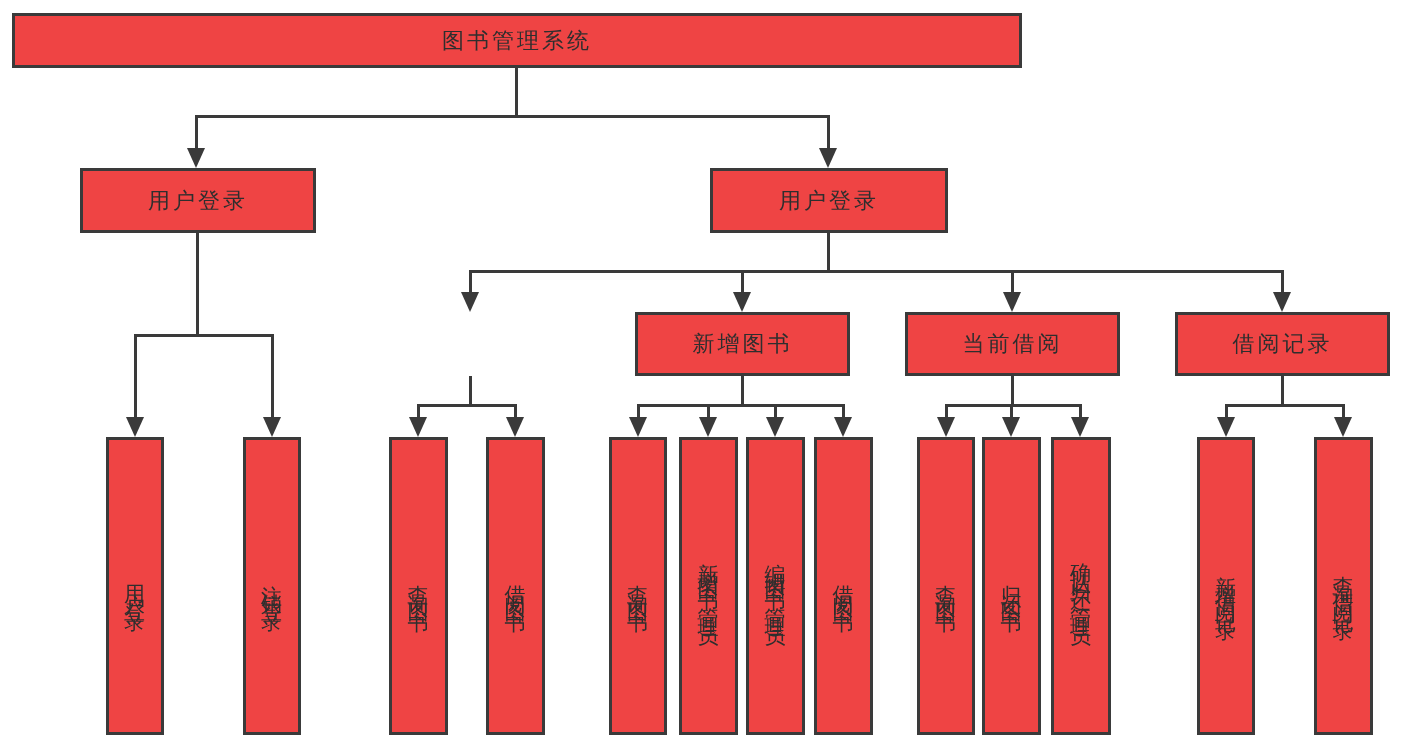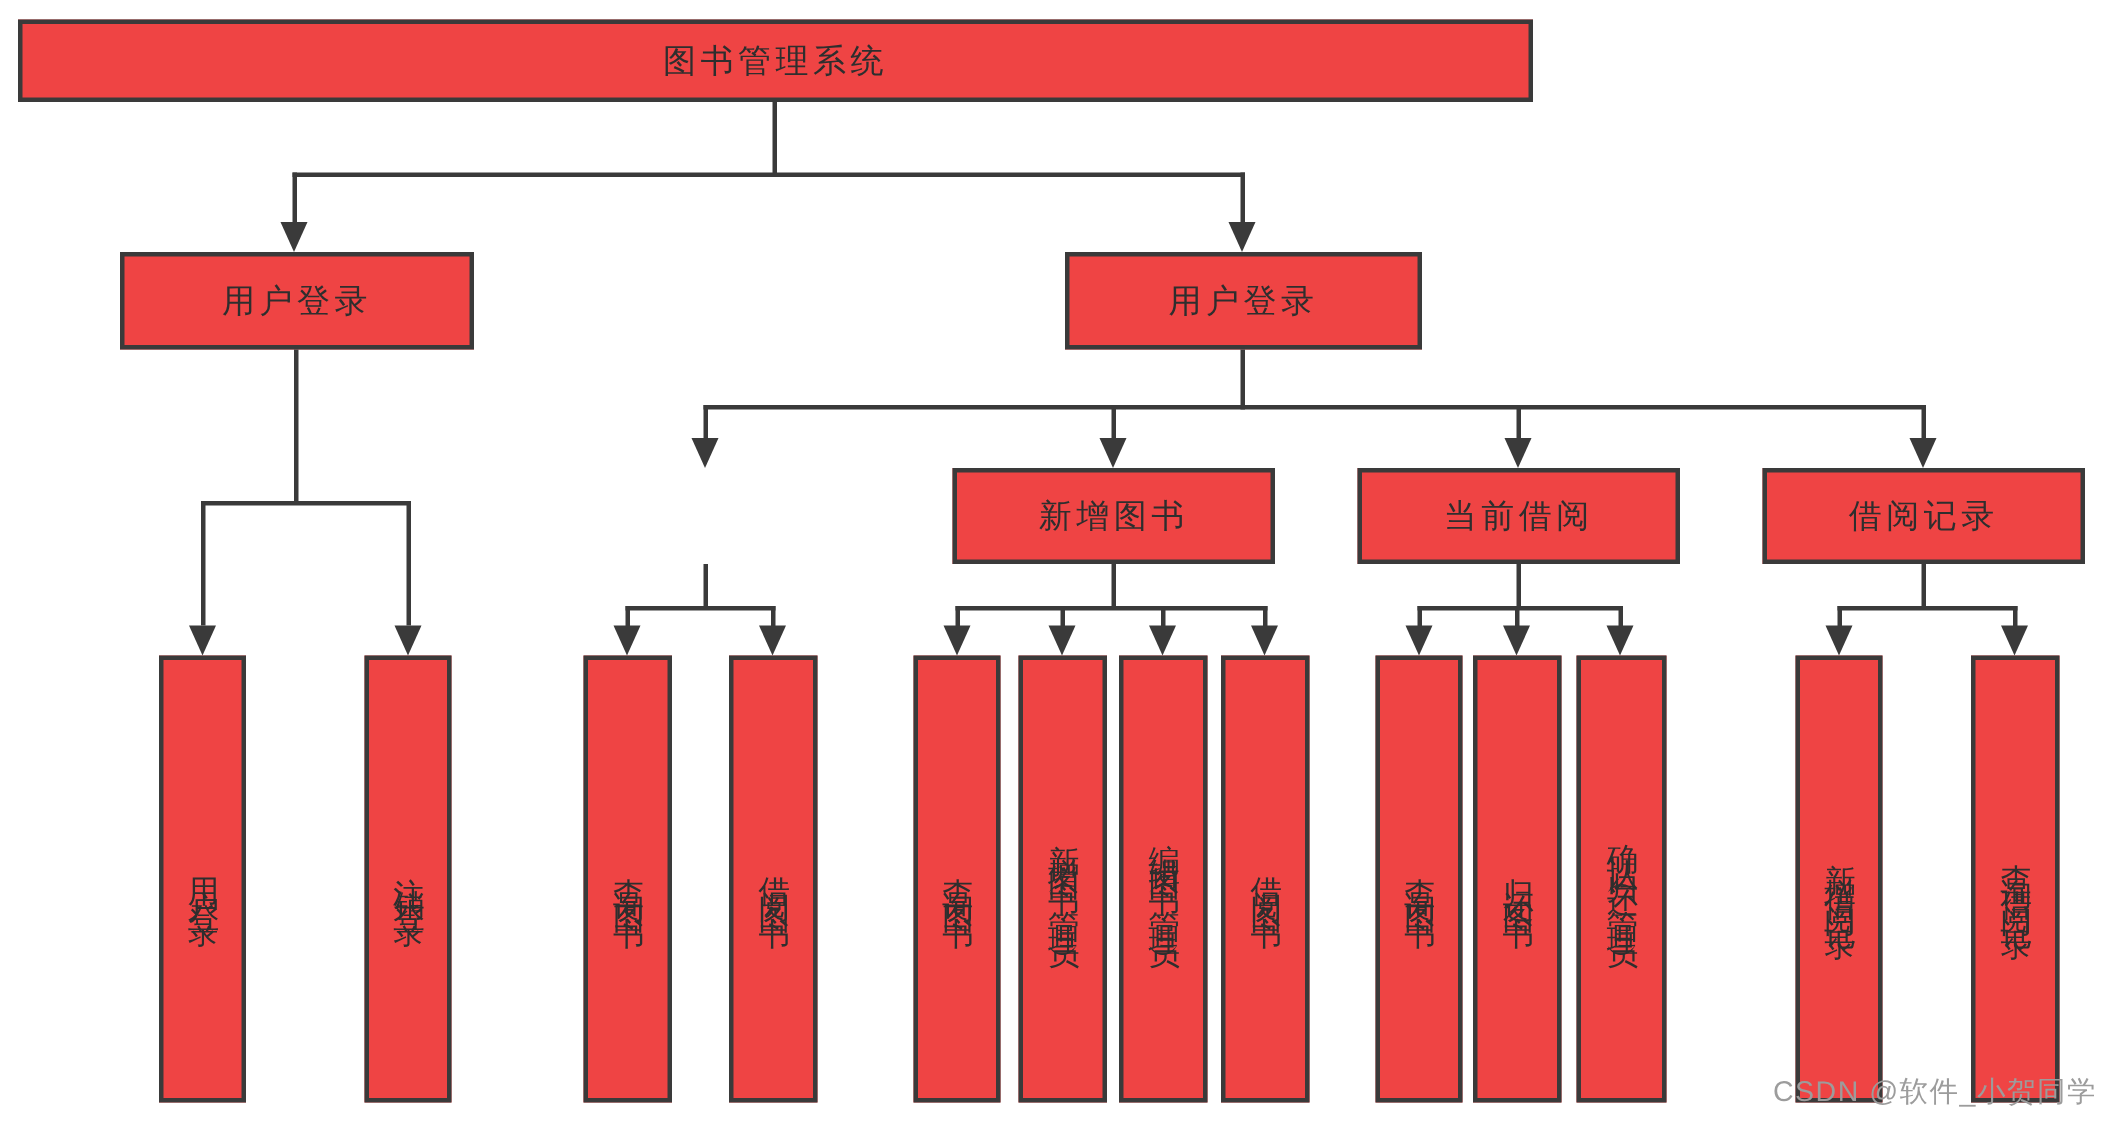--- a/index.html
+++ b/index.html
@@ -130,15 +130,14 @@
   <div class="vline" style="left:1079px; top:404px; height:14px;"></div>
   <div class="arr" style="left:1071px; top:417px;"></div>
 
   <div class="vline" style="left:1281px; top:376px; height:30px;"></div>
   <div class="hline" style="left:1225px; top:404px; width:120px;"></div>
   <div class="vline" style="left:1225px; top:404px; height:14px;"></div>
   <div class="arr" style="left:1217px; top:417px;"></div>
   <div class="vline" style="left:1342px; top:404px; height:14px;"></div>
   <div class="arr" style="left:1334px; top:417px;"></div>
 
-  <div class="wm">CSDN @软件_小贺同学</div>
 
 </div>
 
 </body></html>

